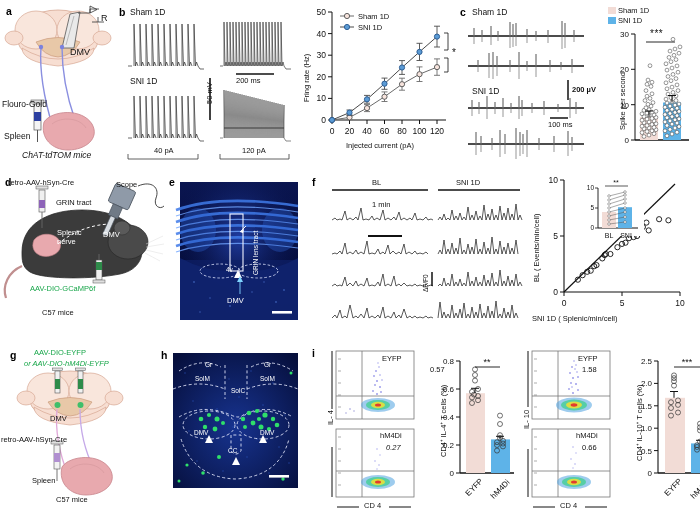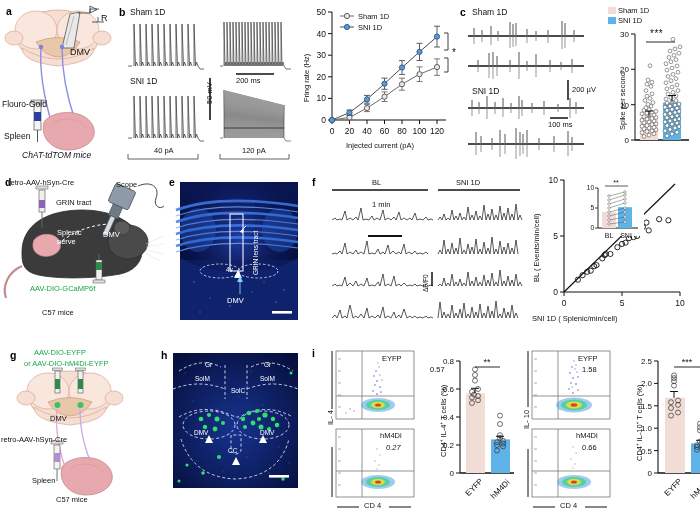--- a/index.html
+++ b/index.html
@@ -320,21 +320,21 @@
           <path d="M75 126 L75 120 L75 132"></path>
         <path d="M90 126 L90 118 L90 134"></path>
           <path d="M104 126 L104 113 L104 138"></path>
         <path d="M108 126 L108 119 L108 133"></path>
       </g>
     </g>
 
     <line x1="104" y1="62" x2="104" y2="82" stroke="#111" stroke-width="1.5"></line>
     <line x1="86" y1="100" x2="104" y2="100" stroke="#111" stroke-width="1.5"></line>
   </svg>
-  <div class="txt sm" style="left:114px;top:85px;">200 µV</div>
+  <div class="txt sm" style="left:114px;top:85px;font-weight:bold;">200 µV</div>
   <div class="txt sm" style="left:90px;top:120px;">100 ms</div>
 
   <div style="position:absolute;left:150px;top:6px;">
     <div style="display:flex;align-items:center;gap:2px;margin-bottom:1px;">
       <span style="width:8px;height:7px;background:#f2dcd6;display:inline-block;"></span>
       <span class="txt sm" style="position:static;">Sham 1D</span>
     </div>
     <div style="display:flex;align-items:center;gap:2px;">
       <span style="width:8px;height:7px;background:#5eb3e8;display:inline-block;"></span>
       <span class="txt sm" style="position:static;">SNI 1D</span>
@@ -725,21 +725,21 @@
       <text x="104" y="72" font-size="7" fill="#111" text-anchor="middle" font-family="Liberation Sans, sans-serif">SNI</text>
     </g>
   </svg>
   <div class="txt sm vert" style="left:222px;top:120px;transform:rotate(-90deg);">BL ( Events/min/cell)</div>
   <div class="txt sm" style="left:222px;top:152px;">SNI 1D ( Splenic/min/cell)</div>
 </div>
 
 <div class="panel" style="left:0;top:325px;width:160px;height:192px;">
   <div class="plab" style="left:10px;top:24px;">g</div>
   <div class="txt sm green" style="left:34px;top:23px;">AAV-DIO-EYFP</div>
-  <div class="txt sm green" style="left:24px;top:34px;">or AAV-DIO-hM4Di-EYFP</div>
+  <div class="txt sm green" style="left:24px;top:34px;font-style:italic;">or AAV-DIO-hM4Di-EYFP</div>
   <svg width="160" height="192">
 
     <ellipse cx="70" cy="72" rx="41" ry="26" fill="#f7ded2" stroke="#d7a894" stroke-width="0.8"></ellipse>
     <ellipse cx="48" cy="66" rx="21" ry="18" fill="#f9e6dc" stroke="#d7a894" stroke-width="0.7"></ellipse>
     <ellipse cx="90" cy="66" rx="21" ry="18" fill="#f9e6dc" stroke="#d7a894" stroke-width="0.7"></ellipse>
     <path d="M48 77 Q70 68 92 77 Q84 90 70 91 Q56 90 48 77Z" fill="#e8c8a8" stroke="#cc9b7c" stroke-width="0.7"></path>
     <ellipse cx="26" cy="73" rx="9" ry="7" fill="#f7ded2" stroke="#d7a894" stroke-width="0.7"></ellipse>
     <ellipse cx="114" cy="73" rx="9" ry="7" fill="#f7ded2" stroke="#d7a894" stroke-width="0.7"></ellipse>
     <path d="M34 82 Q70 104 106 82 Q106 96 70 100 Q34 96 34 82Z" fill="#f7ded2" stroke="#d7a894" stroke-width="0.7"></path>
 

